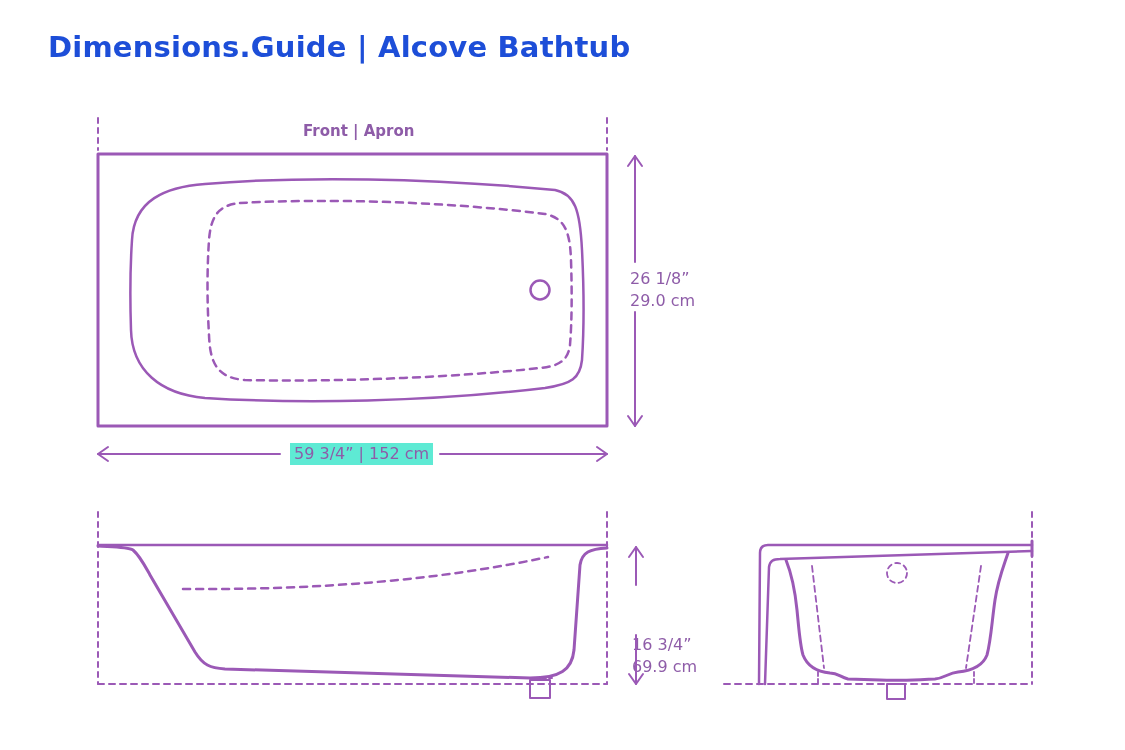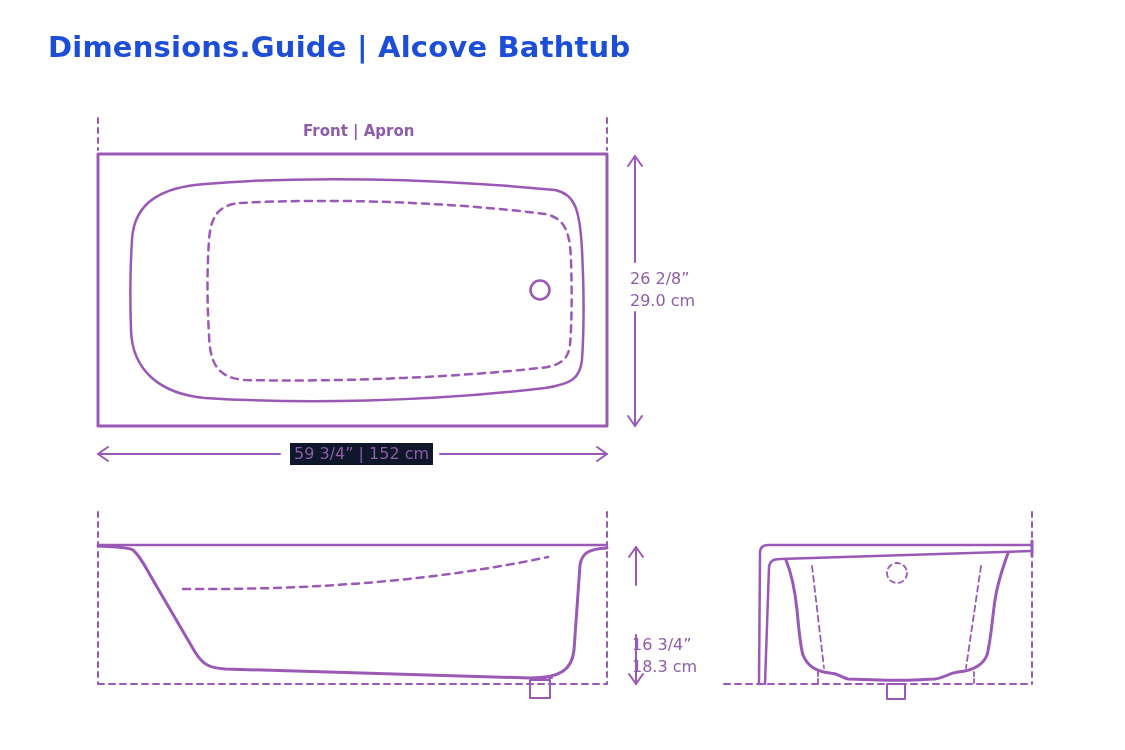--- a/index.html
+++ b/index.html
@@ -2,41 +2,41 @@
 <html><head>
 <meta charset="utf-8">
 <style>
   html, body { margin: 0; padding: 0; background: #ffffff; }
   body { width: 1125px; height: 750px; position: relative; overflow: hidden; font-family: "DejaVu Sans", sans-serif; }
   .title { position: absolute; left: 48px; top: 30px; font-size: 29px; font-weight: bold; color: #1d4ed8; letter-spacing: 0.2px; white-space: nowrap; }
   .label { position: absolute; color: #8e5ca8; white-space: nowrap; }
   .front-label { left: 303px; top: 122px; font-size: 15px; font-weight: bold; }
   .dim { font-size: 16px; line-height: 22px; }
   .dim-h1 { left: 630px; top: 268px; }
-  .dim-w { left: 290px; top: 443px; background: #0f172a; padding: 0 4px; }
+  .dim-w { left: 290px; top: 443px; background: #5eead4; padding: 0 4px; }
   .dim-h2 { left: 632px; top: 590px; margin-top: 44px; }
   svg.drawing { position: absolute; left: 0; top: 0; }
 </style>
 </head>
 <body>
 
 <div class="title">Dimensions.Guide | Alcove Bathtub</div>
 
 <div class="label front-label">Front | Apron</div>
 
 <div class="label dim dim-h1">
-  <div>26 2/8”</div>
+  <div>26 1/8”</div>
   <div>29.0 cm</div>
 </div>
 
 <div class="label dim dim-w">59 3/4” | 152 cm</div>
 
 <div class="label dim dim-h2">
   <div>16 3/4”</div>
-  <div>18.3 cm</div>
+  <div>69.9 cm</div>
 </div>
 
 <svg class="drawing" width="1125" height="750" viewBox="0 0 1125 750" xmlns="http://www.w3.org/2000/svg">
   <g fill="none" stroke="#9b59b6" stroke-linecap="round" stroke-linejoin="round">
 
     <g>
 
       <line x1="98" y1="118" x2="98" y2="150" stroke-width="2" stroke-dasharray="5 5"></line>
       <line x1="607" y1="118" x2="607" y2="150" stroke-width="2" stroke-dasharray="5 5"></line>
 

